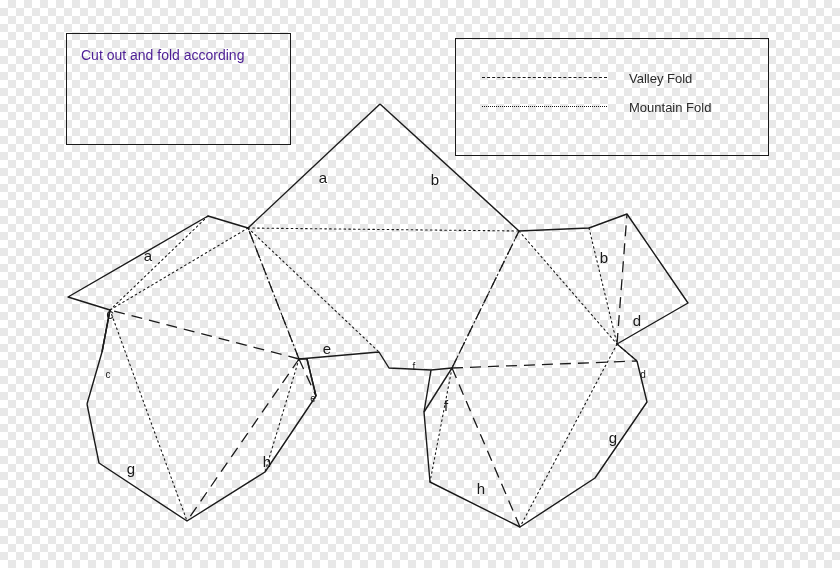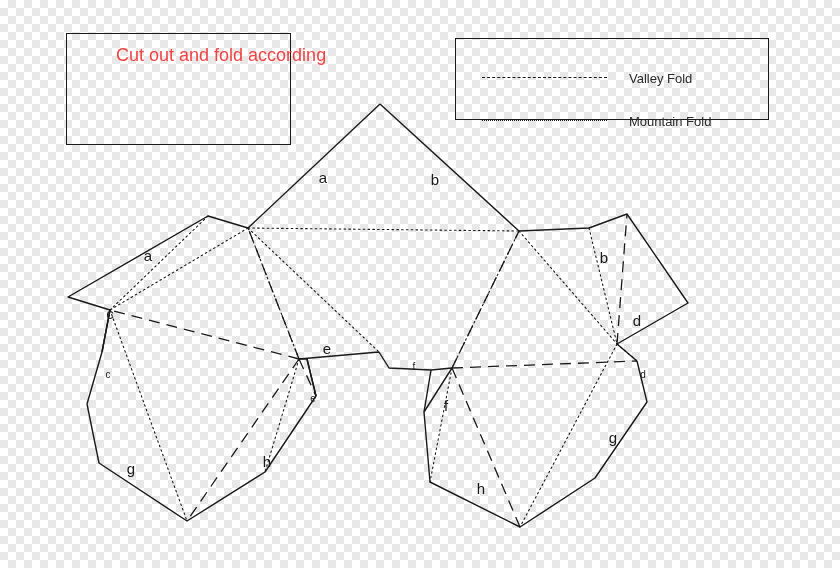--- a/index.html
+++ b/index.html
@@ -38,41 +38,40 @@
     box-sizing: border-box;
   }
   .note-box {
     left: 66px;
     top: 33px;
     width: 225px;
     height: 112px;
     padding: 13px 14px;
   }
   .note-line {
-    font-size: 18px;
+    font-size: 14px;
     line-height: 17px;
-    color: #ef4444;
+    color: #4c1d95;
     white-space: nowrap;
-    margin-left: 35px;
   }
   .key-box {
     left: 455px;
     top: 38px;
     width: 314px;
-    height: 82px;
+    height: 118px;
   }
   .key-row {
     position: absolute;
     left: 26px;
     height: 20px;
     display: flex;
     align-items: center;
   }
   .key-row.valley { top: 29px; }
-  .key-row.mountain { top: 72px; text-align: right; }
+  .key-row.mountain { top: 58px; text-align: right; }
   .key-sample {
     width: 125px;
     height: 1px;
     margin-right: 22px;
   }
   .key-sample.valley {
     border-top: 1.4px dashed #1a1a1a;
   }
   .key-sample.mountain {
     border-top: 1.4px dotted #1a1a1a;

